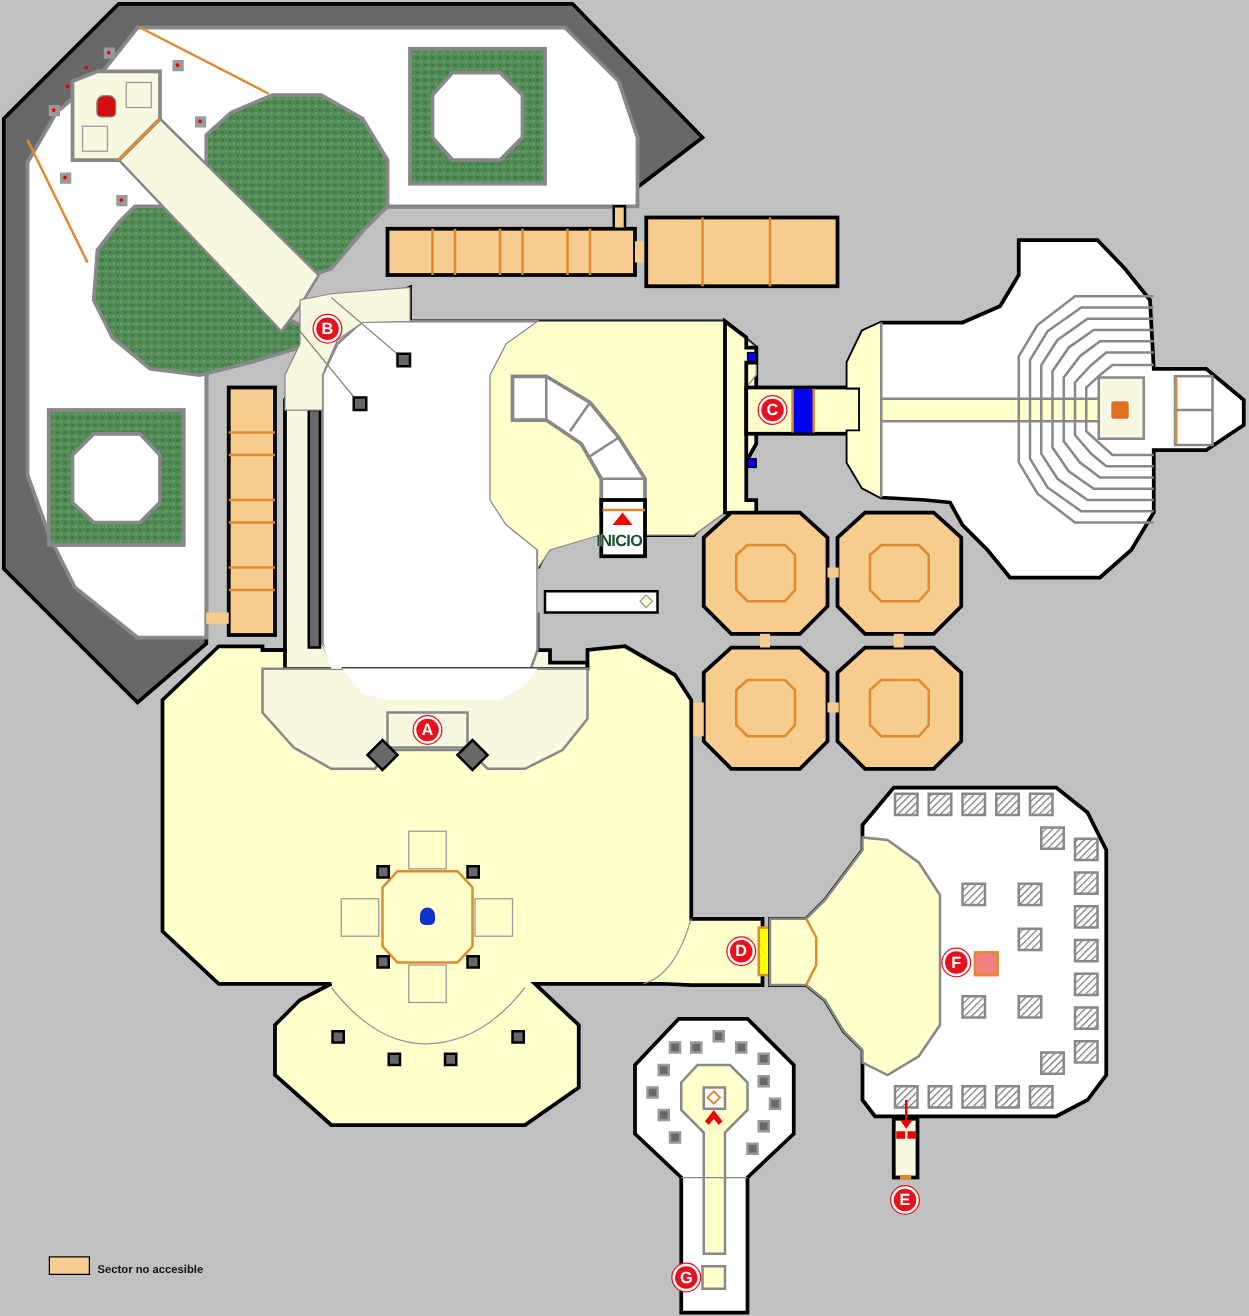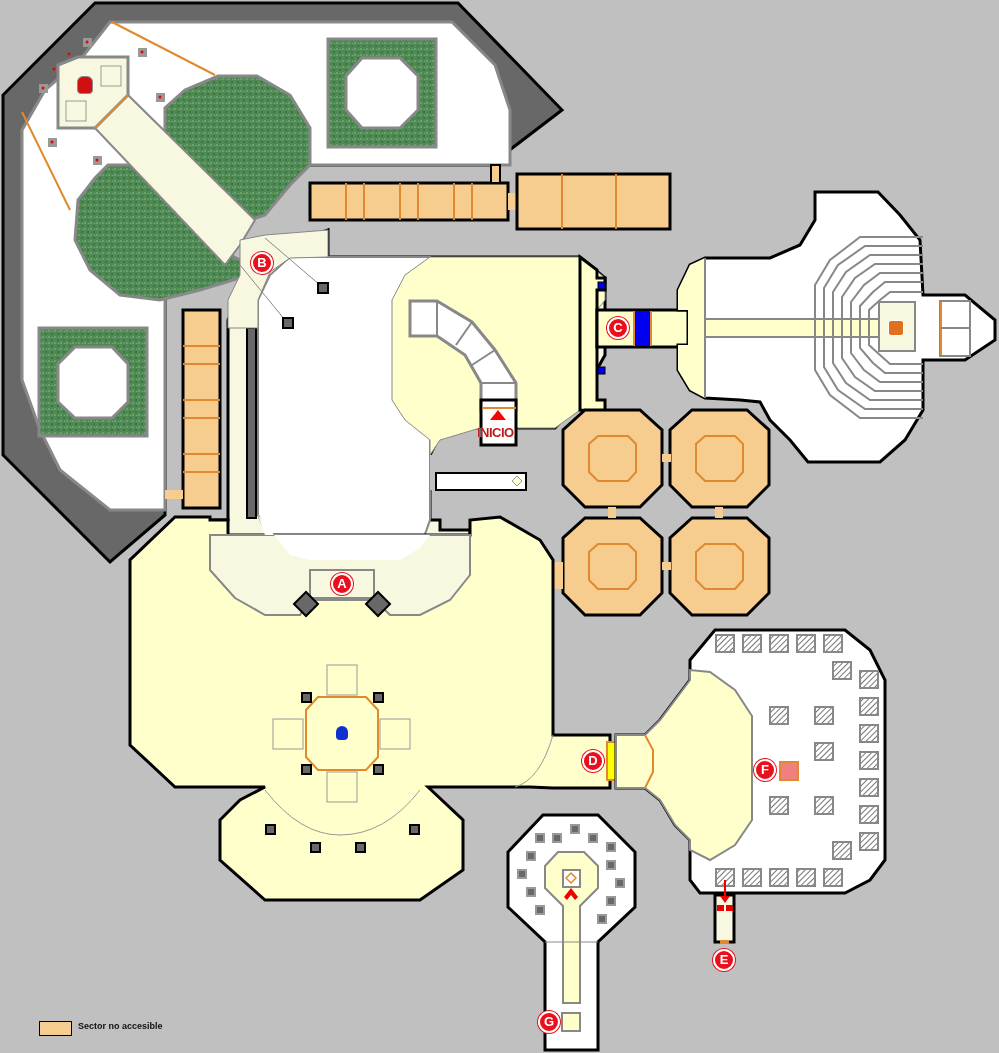--- a/index.html
+++ b/index.html
@@ -1,20 +1,20 @@
 <!DOCTYPE html>
 <html><head>
 <meta charset="utf-8">
 <style>
   html,body{margin:0;padding:0;background:#c0c0c0;}
   #map{position:relative;width:999px;height:1053px;overflow:hidden;background:#c0c0c0;font-family:"Liberation Sans",sans-serif;}
   svg{position:absolute;left:0;top:0;}
   .marker{position:absolute;width:18px;height:18px;border-radius:50%;background:#e8101c;border:2px solid #fff;box-shadow:0 0 0 1px #e8101c;color:#fff;font-weight:bold;font-size:13px;line-height:18px;text-align:center;font-family:"Liberation Sans",sans-serif;transform:translate(-50%,-50%);}
-  .inicio{position:absolute;color:#b91c1c;font-weight:bold;font-size:13px;letter-spacing:-0.5px;font-family:"Liberation Sans",sans-serif;text-shadow:0 0 1px #fff,0 0 1px #fff;}
-  .legend{position:absolute;left:39px;top:1005px;display:flex;align-items:flex-start;gap:6px;margin-top:16px;}
+  .inicio{position:absolute;color:#14532d;font-weight:bold;font-size:13px;letter-spacing:-0.5px;font-family:"Liberation Sans",sans-serif;text-shadow:0 0 1px #fff,0 0 1px #fff;}
+  .legend{position:absolute;left:39px;top:1005px;display:flex;align-items:flex-end;gap:6px;}
   .legend-swatch{width:31px;height:13px;background:#f6cd8e;border:1px solid #000;}
   .legend-label{font-size:9px;font-weight:bold;color:#111;font-family:"Liberation Sans",sans-serif;}
 </style>
 </head>
 <body>
 
 <div id="map">
 <svg width="999" height="1053" viewBox="0 0 999 1053">
   <defs>
     <pattern id="grass" width="6" height="6" patternUnits="userSpaceOnUse">

